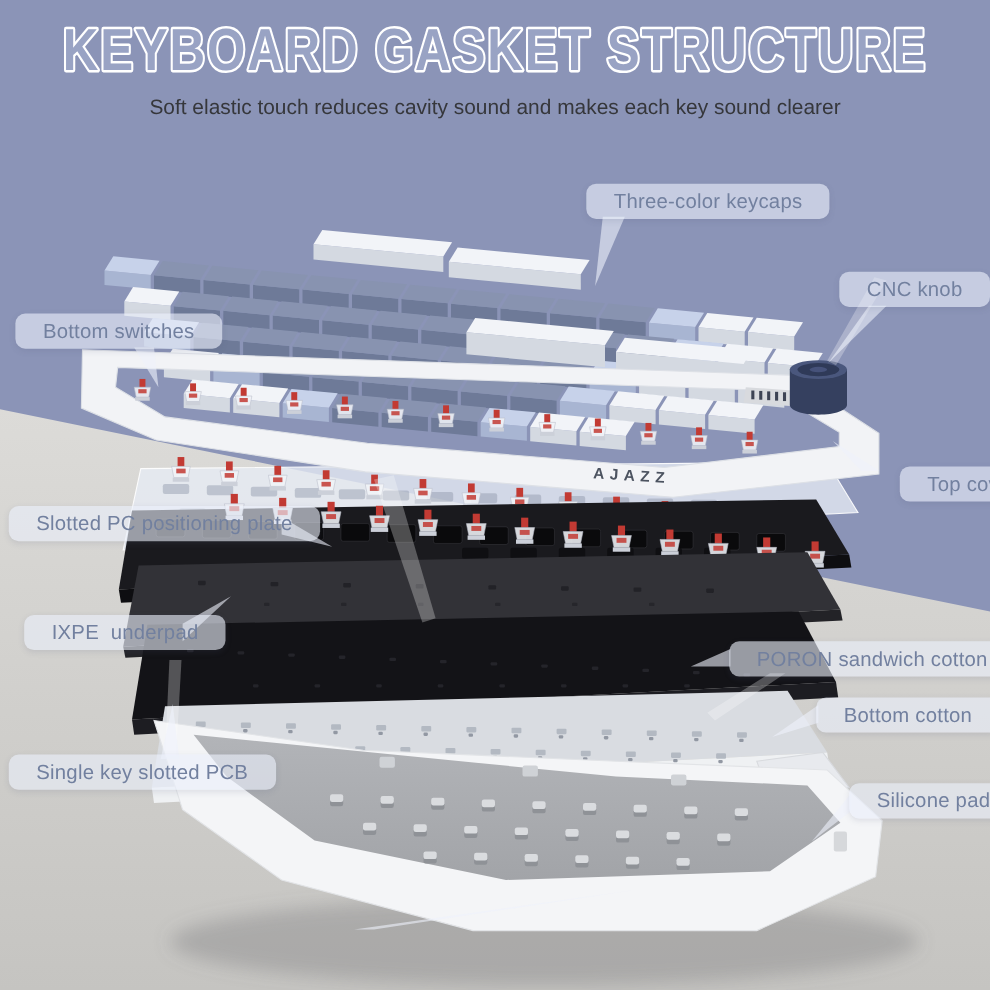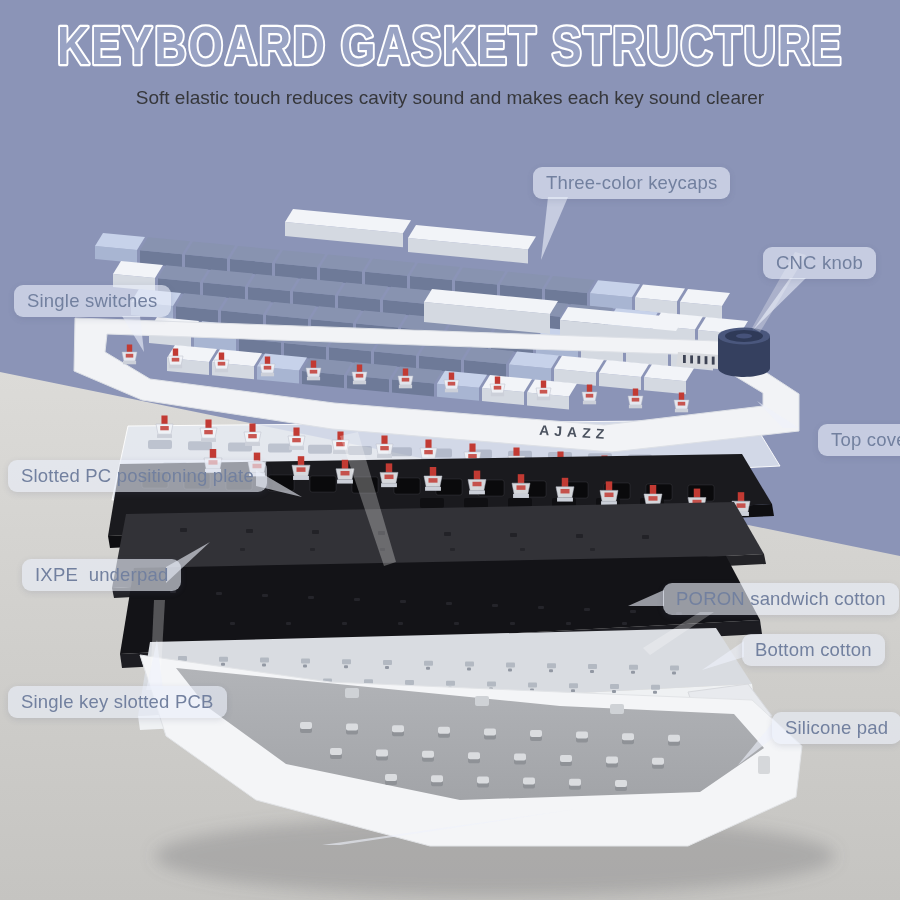--- a/index.html
+++ b/index.html
@@ -1,21 +1,21 @@
 <!DOCTYPE html>
 <html><head>
 <meta charset="utf-8">
 <style>
   html,body{margin:0;padding:0;background:#8b94b7;}
   .stage{position:relative;width:900px;height:900px;overflow:hidden;
          font-family:"Liberation Sans","DejaVu Sans",sans-serif;}
   .stage svg{position:absolute;left:0;top:0;}
   .lbl{position:absolute;white-space:pre;background:rgba(234,239,250,0.62);
        color:#72809f;font-size:18.5px;font-weight:500;line-height:24px;
-       padding:4px 13px;border-radius:9px;letter-spacing:0.2px;
+       padding:4px 25px;border-radius:9px;letter-spacing:0.2px;
        box-shadow:0 2px 6px rgba(80,90,120,0.15);}
   #lbl-keycaps{left:533px;top:167px;}
   #lbl-cnc{left:763px;top:247px;}
   #lbl-brown{left:14px;top:285px;}
   #lbl-topcover{left:818px;top:424px;}
   #lbl-plate{left:8px;top:460px;}
   #lbl-ixpe{left:22px;top:559px;text-align:right;}
   #lbl-poron{left:663px;top:583px;}
   #lbl-bottomcotton{left:742px;top:634px;}
   #lbl-pcb{left:8px;top:686px;}
@@ -632,21 +632,21 @@
     <polygon class="leader" points="774,721 774,737 738,765" fill="rgba(238,242,251,0.6)"></polygon>
     <polygon class="leader" points="322,845 340,845 577,809" fill="rgba(238,242,251,0.6)"></polygon>
   </g>
 
   <text x="450" y="64" text-anchor="middle" font-size="54" font-weight="bold" letter-spacing="2" textLength="786" lengthAdjust="spacingAndGlyphs" paint-order="stroke" stroke-width="4.5" stroke-linejoin="round" fill="#99a3c4" stroke="#ffffff">KEYBOARD GASKET STRUCTURE</text>
   <text x="450" y="104" text-anchor="middle" font-size="19" fill="#36373b">Soft elastic touch reduces cavity sound and makes each key sound clearer</text>
 </svg>
 
 <div class="lbl" id="lbl-keycaps">Three-color keycaps</div>
 <div class="lbl" id="lbl-cnc">CNC knob</div>
-<div class="lbl" id="lbl-brown">Single switches</div>
+<div class="lbl" id="lbl-brown">Bottom switches</div>
 <div class="lbl" id="lbl-topcover">Top cover</div>
 <div class="lbl" id="lbl-plate">Slotted PC positioning plate</div>
 <div class="lbl" id="lbl-ixpe">IXPE  underpad</div>
 <div class="lbl" id="lbl-poron">PORON sandwich cotton</div>
 <div class="lbl" id="lbl-bottomcotton">Bottom cotton</div>
 <div class="lbl" id="lbl-pcb">Single key slotted PCB</div>
 <div class="lbl" id="lbl-silicone">Silicone pad</div>
 
 </div>
 

